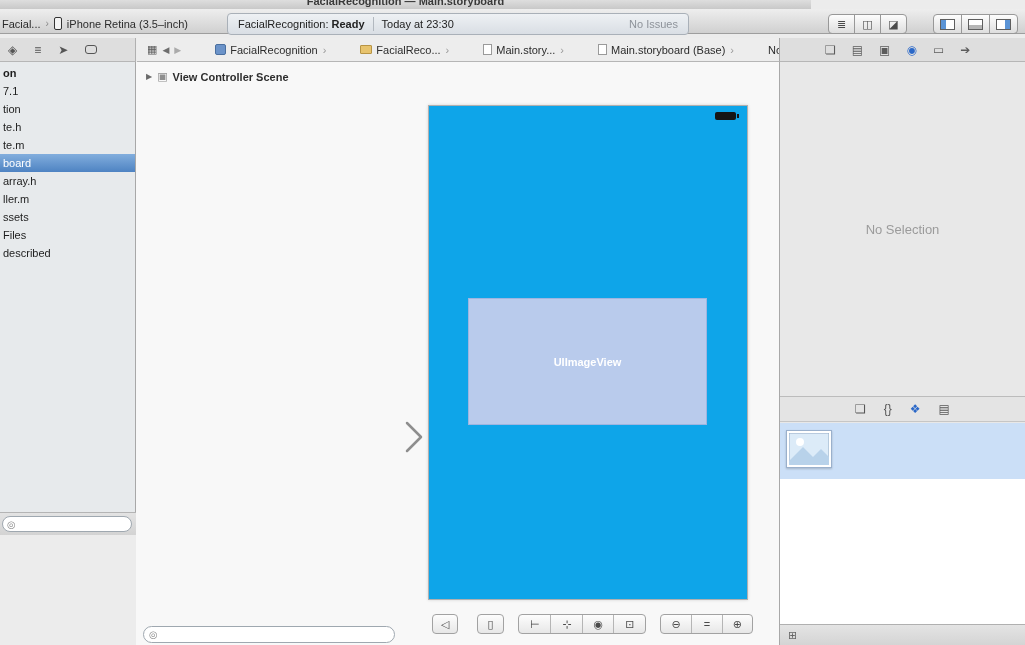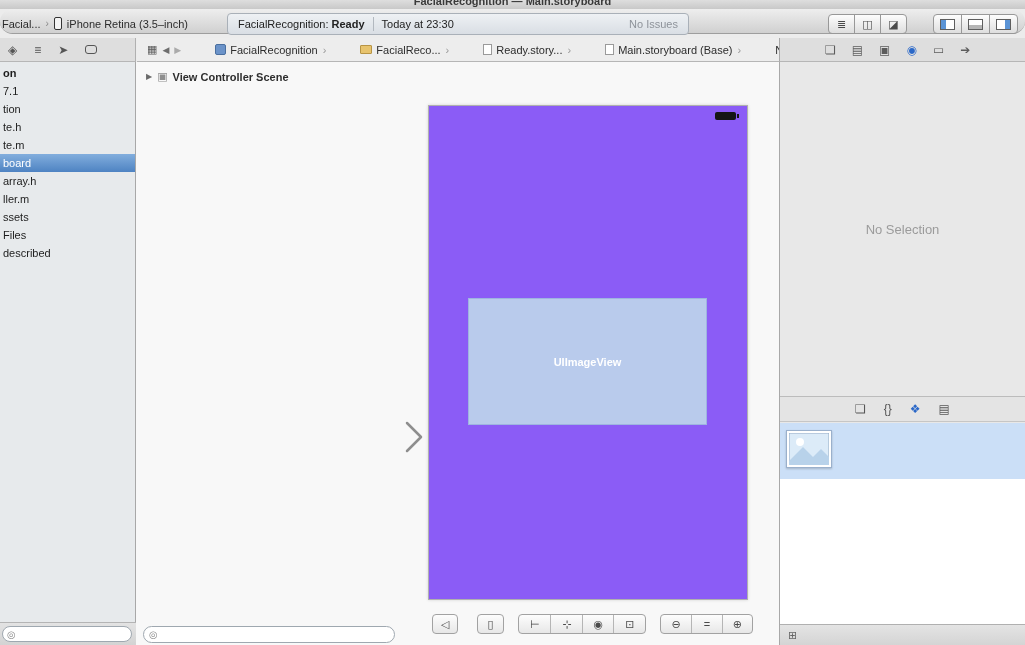--- a/index.html
+++ b/index.html
@@ -1,24 +1,24 @@
 <!DOCTYPE html>
 <html><head>
 <meta charset="utf-8">
 <style>
   * { box-sizing: border-box; margin: 0; padding: 0; }
   html,body { width:1025px; height:645px; overflow:hidden; }
   body { font-family:"Liberation Sans","DejaVu Sans",sans-serif; font-size:11px; color:#222; background:#ececec; position:relative; }
 
   
-  .titlebar { position:absolute; left:0; top:0; width:1025px; height:9px; background:linear-gradient(#dedede,#c8c8c8); overflow:hidden; }
+  .titlebar { position:absolute; left:0; top:0; width:811px; height:9px; background:linear-gradient(#dedede,#c8c8c8); overflow:hidden; }
   .titlebar .ttext { display:block; text-align:center; color:#3a3a3a; font-size:11px; margin-top:-5px; font-weight:bold; }
 
   
-  .toolbar { position:absolute; left:0; top:9px; width:1025px; height:25px; background:linear-gradient(#eeeeee,#d0d0d0); border-bottom:1px solid #9e9e9e;border-radius:13px; }
+  .toolbar { position:absolute; left:0; top:9px; width:1025px; height:25px; background:linear-gradient(#eeeeee,#d0d0d0); border-bottom:1px solid #9e9e9e; }
   .scheme { position:absolute; left:2px; top:8px; display:flex; align-items:center; gap:5px; color:#2c2c2c; }
   .sep-chev { color:#8a8a8a; font-size:10px; }
   .phone-ic { width:8px; height:13px; border:1px solid #333; border-radius:2px; background:#f4f4f4; }
   .status-box { position:absolute; left:227px; top:4px; width:462px; height:22px; border:1px solid #a9b0b8; border-radius:4px; background:linear-gradient(#eef1f4,#d9dee4); display:flex; align-items:center; padding:8px 10px; gap:8px; }
   .status-box .vdiv { width:1px; height:14px; background:#b2b8bf; }
   .status-issues { margin-left:auto; color:#8e939a; }
   .segs { position:absolute; top:5px; display:flex; }
   .seg-btn { width:27px; height:20px; border:1px solid #989898; margin-left:-1px; background:linear-gradient(#fdfdfd,#dedede); display:flex; align-items:center; justify-content:center; color:#4a4a4a; font-size:11px; }
   .seg-btn:first-child { border-radius:4px 0 0 4px; margin-left:0; }
   .seg-btn:last-child { border-radius:0 4px 4px 0; }
@@ -39,36 +39,36 @@
   .jb-back { color:#6d6d6d; font-size:9px; } .jb-fwd { color:#aaaaaa; font-size:9px; }
   .crumb { display:flex; align-items:center; gap:4px;margin-left:29px; }
   .crumb-sep { color:#999; }
   .ci-project { width:11px; height:11px; background:#6b93c9; border:1px solid #4a6f9f; border-radius:2px; }
   .ci-folder { width:12px; height:9px; background:#e7c36d; border:1px solid #b79445; border-radius:1px; }
   .ci-doc { width:9px; height:11px; background:#fff; border:1px solid #9a9a9a; }
   .nav-right { position:absolute; left:779px; top:0; width:246px; height:24px; background:#dedede; border-left:1px solid #a8a8a8; border-bottom:1px solid #b6b6b6; display:flex; align-items:center; gap:16px; padding-left:45px; color:#5c5c5c; font-size:12px; }
   .insp-active { color:#2b68c8; }
 
   
-  .sidebar { position:absolute; left:0; top:62px; width:136px; height:583px; background:#e7eaec; border-right:1px solid #a8a8a8; }
+  .sidebar { position:absolute; left:0; top:62px; width:136px; height:473px; background:#e7eaec; border-right:1px solid #a8a8a8; }
   .nav-item { height:18px; line-height:18px; padding-left:3px; color:#1d1d1d; cursor:default; }
   .nav-item.project { font-weight:bold; }
   .nav-item.selected { background:linear-gradient(#82aedd,#4e83c2); color:#fff; font-weight:normal; }
   .filterbar { position:absolute; left:0; bottom:0; width:136px; height:23px; background:linear-gradient(#e3e3e3,#d3d3d3); border-top:1px solid #b4b4b4; display:flex; align-items:center; padding:0 4px 0 2px; }
   .filter-field { flex:1; height:16px; border:1px solid #9fa8b0; border-radius:9px; background:#fff; display:flex; align-items:center; padding-left:4px; gap:3px; }
   .filter-glyph { color:#8a8a8a; font-size:10px; }
   .filter-input { border:none; outline:none; background:transparent; width:80%; font-size:11px; font-family:inherit; }
 
   
   .editor { position:absolute; left:136px; top:62px; width:643px; height:583px; background:#f8f8f8; }
   .outline-row { position:absolute; left:10px; top:8px; display:flex; align-items:center; gap:5px; }
   .disclosure { color:#6a6a6a; font-size:8px; }
   .scene-ic { color:#8f8f8f; font-size:11px; }
   .scene-label { font-weight:bold; color:#2e2e2e; }
-  .vc { position:absolute; left:292px; top:43px; width:320px; height:495px; background:#8b5cf6; border:1px solid #b0b0b0; box-shadow:0 0 3px rgba(0,0,0,0.15); }
+  .vc { position:absolute; left:292px; top:43px; width:320px; height:495px; background:#0ea5e9; border:1px solid #b0b0b0; box-shadow:0 0 3px rgba(0,0,0,0.15); }
   .battery { position:absolute; top:6px; right:11px; width:21px; height:8px; background:#151515; border-radius:2px; }
   .battery:after { content:""; position:absolute; right:-3px; top:2px; width:2px; height:4px; background:#151515; }
   .imageview { position:absolute; left:39px; top:192px; width:239px; height:127px; background:#b9cbec; border:1px solid #9eb5e0; display:flex; align-items:center; justify-content:center; }
   .imageview-label { color:#ffffff; font-weight:bold; font-size:11px; }
   .initial-arrow { position:absolute; left:267px; top:357px; }
   .cv-btn { position:absolute; height:20px; border:1px solid #a2a2a2; border-radius:4px; background:linear-gradient(#fdfdfd,#e7e7e7); display:flex; align-items:center; justify-content:center; color:#4a4a4a; }
   .cv-group { position:absolute; height:20px; display:flex; border:1px solid #a2a2a2; border-radius:4px; background:linear-gradient(#fdfdfd,#e7e7e7); overflow:hidden; }
   .cv-seg { height:100%; display:flex; align-items:center; justify-content:center; color:#4a4a4a; border-left:1px solid #b5b5b5; }
   .cv-seg:first-child { border-left:none; }
   .editor-filter { position:absolute; left:7px; top:564px; width:252px; height:17px; border:1px solid #9fa8b0; border-radius:9px; background:#fff; display:flex; align-items:center; padding-left:5px; gap:3px; }
@@ -159,21 +159,21 @@
         <span>FacialRecognition</span>
       </span>
     <span class="crumb-sep">›</span>
     <span class="crumb">
         <span class="ci-folder"></span>
         <span>FacialReco...</span>
       </span>
     <span class="crumb-sep">›</span>
     <span class="crumb">
         <span class="ci-doc"></span>
-        <span>Ready.story...</span>
+        <span>Main.story...</span>
       </span>
     <span class="crumb-sep">›</span>
     <span class="crumb">
         <span class="ci-doc"></span>
         <span>Main.storyboard (Base)</span>
       </span>
     <span class="crumb-sep">›</span>
     <span class="crumb">
         <span>No Selection</span>
       </span>

